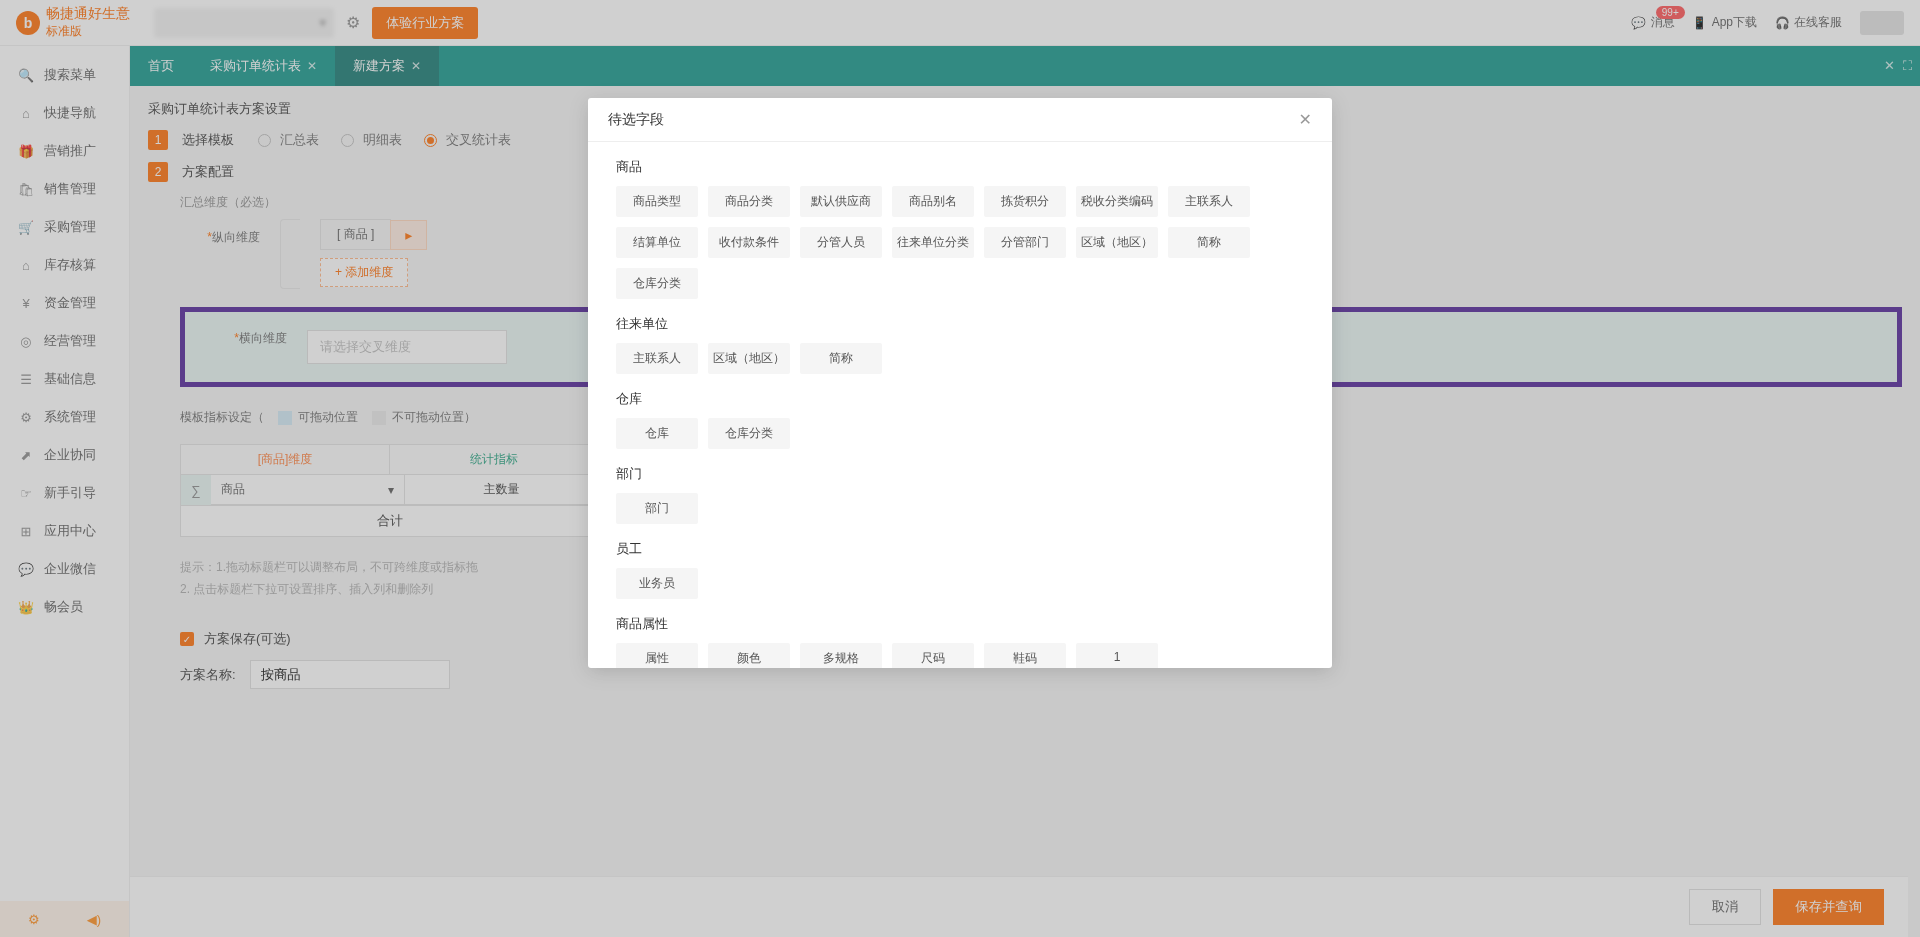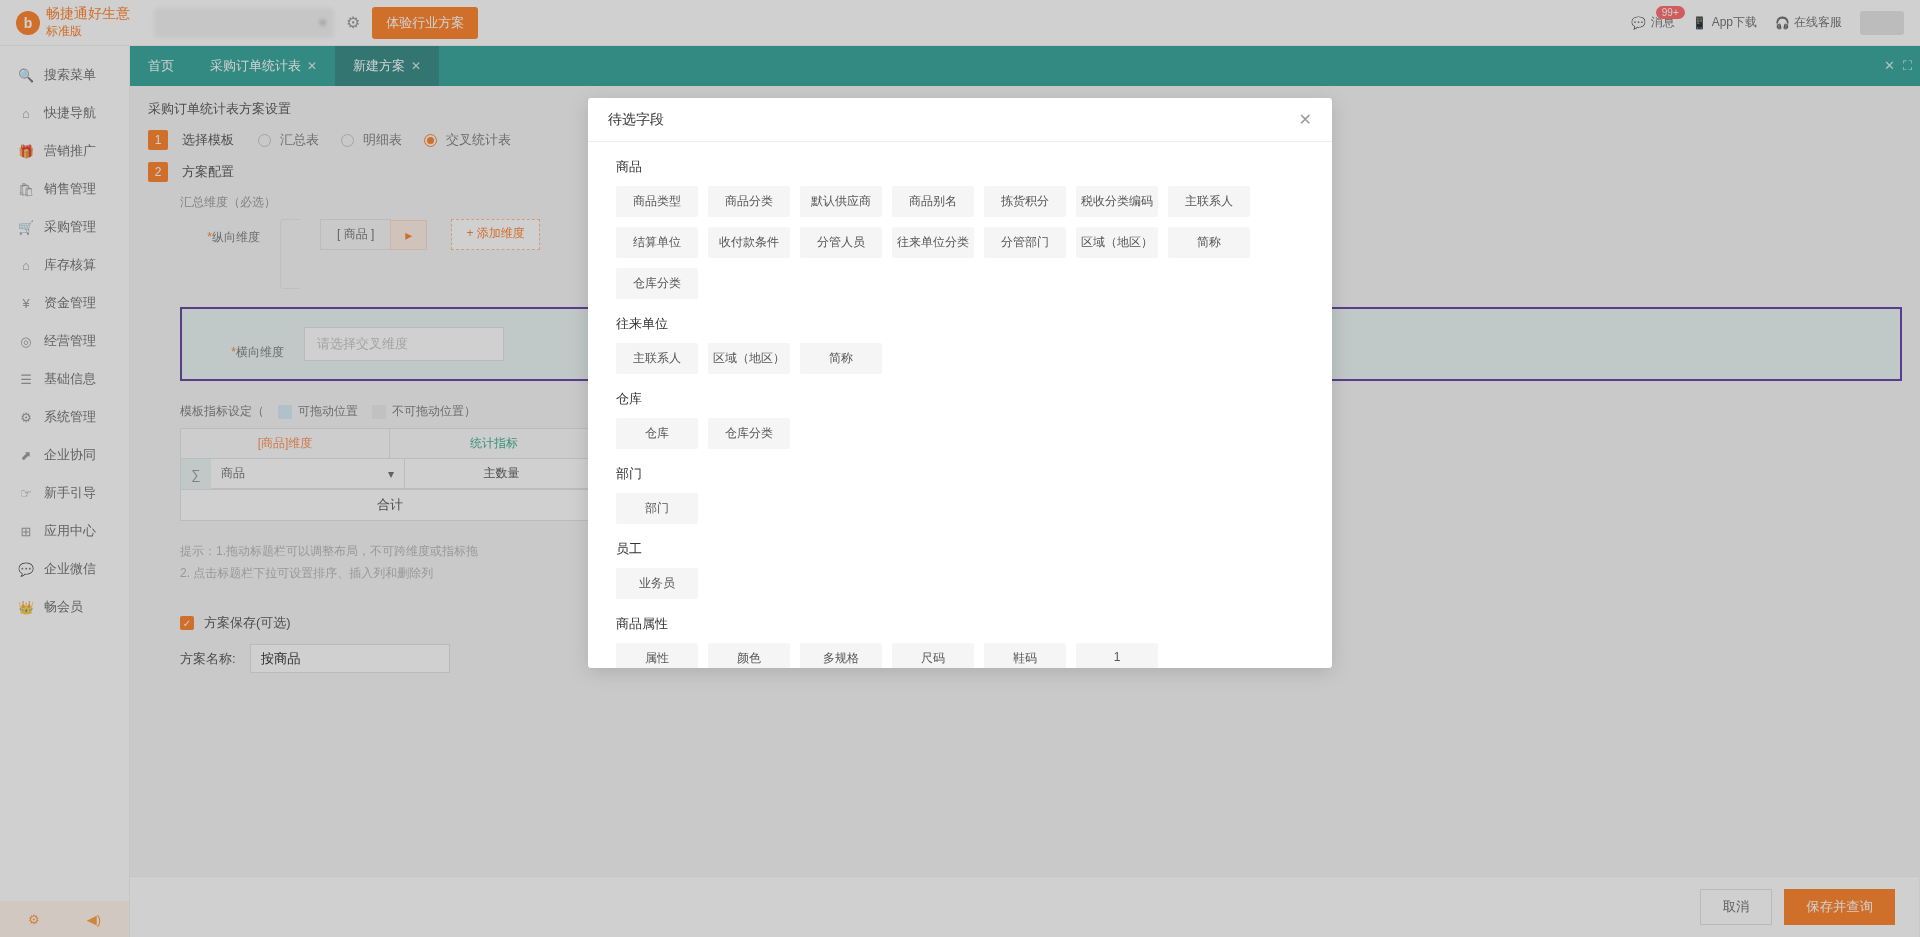--- a/index.html
+++ b/index.html
@@ -44,54 +44,54 @@
 .radio-dot { width: 13px; height: 13px; border: 1px solid #bbb; border-radius: 50%; display: inline-block; position: relative; }
 .radio.sel .radio-dot { border-color: #ff6a00; }
 .radio.sel .radio-dot::after { content: ""; width: 7px; height: 7px; background: #ff6a00; border-radius: 50%; position: absolute; top: 2px; left: 2px; }
 
 .config-area { padding-left: 32px; }
 .dim-label { color: #888; font-size: 12px; margin-bottom: 8px; }
 .dim-row { display: flex; align-items: flex-start; gap: 20px; margin-top: 4px; }
 .dim-side { width: 80px; text-align: right; color: #666; padding-top: 10px; font-size: 12px; }
 .dim-side .star { color: #ff6a00; }
 .dim-bracket { border: 1px solid #e5e5e5; border-right: none; width: 20px; height: 70px; border-top-left-radius: 4px; border-bottom-left-radius: 4px; }
-.dim-tags { display: flex; flex-direction: row; gap: 24px; }
+.dim-tags { display: flex; flex-direction: column; gap: 8px; }
 .tag-product { display: flex; align-items: center; }
 .tag-left { background: #f5f5f5; border: 1px solid #e0e0e0; padding: 6px 16px; font-size: 12px; color: #555; }
 .tag-right { background: #ffece0; border: 1px solid #ffd4b8; padding: 6px 14px; font-size: 14px; color: #ff6a00; margin-left: -1px; }
 .add-dim { border: 1px dashed #ffb380; color: #ff6a00; padding: 5px 14px; font-size: 12px; background: #fff; width: fit-content; }
 
-.cross-block { background: #e6f4f2; border: 2px solid #4c1d95; padding: 18px 22px; margin-top: 18px; display: flex; align-items: flex-end; gap: 20px; }
+.cross-block { background: #e6f4f2; border: 5px solid #4c1d95; padding: 18px 22px; margin-top: 18px; display: flex; align-items: flex-start; gap: 20px; }
 .cross-input { background: #fff; border: 1px solid #ddd; padding: 7px 12px; color: #bbb; min-width: 200px; }
 
 .indicator-row { display: flex; align-items: center; gap: 14px; margin-top: 22px; color: #666; font-size: 12px; }
 .legend { display: flex; align-items: center; gap: 6px; }
 .legend-box { width: 14px; height: 14px; }
 .legend-blue { background: #cfe8f5; }
 .legend-gray { background: #e8e8e8; }
 
-.grid-preview { margin-top: 8px; border: 1px solid #e0e0e0; width: 420px; background: #fff; }
+.grid-preview { margin-top: 18px; border: 1px solid #e0e0e0; width: 420px; background: #fff; }
 .gp-header { display: flex; }
 .gp-cell { border-right: 1px solid #e0e0e0; border-bottom: 1px solid #e0e0e0; padding: 6px 10px; font-size: 12px; flex: 1; text-align: center; }
 .gp-h1 { color: #ff7a33; background: #fafafa; }
 .gp-h2 { color: #1a9e7a; background: #fafafa; }
 .gp-row2 { display: flex; }
 .gp-sigma { width: 30px; background: #e6f4f2; display: flex; align-items: center; justify-content: center; color: #888; }
 .gp-select { flex: 1; display: flex; align-items: center; justify-content: space-between; padding: 0 10px; color: #555; }
 .gp-foot { padding: 6px 10px; text-align: center; border-top: 1px solid #e0e0e0; }
 
 .tips { margin-top: 20px; color: #aaa; font-size: 12px; line-height: 1.8; }
 
 .save-row { margin-top: 30px; display: flex; align-items: center; gap: 10px; }
 .chk { width: 14px; height: 14px; background: #ff6a00; display: inline-flex; align-items: center; justify-content: center; color: #fff; font-size: 10px; border-radius: 2px; }
 .name-input { margin-top: 12px; display: flex; align-items: center; gap: 14px; }
 .name-input input { border: 1px solid #ddd; padding: 6px 10px; width: 200px; }
 
 
-.footer-btns { position: absolute; bottom: 0; right: 1px; left: 0; background: #fff; border-top: 1px solid #eee; padding: 12px 24px; display: flex; justify-content: flex-end; gap: 12px; }
+.footer-btns { position: absolute; bottom: 0; right: 12px; left: 0; background: #fff; border-top: 1px solid #eee; padding: 12px 24px; display: flex; justify-content: flex-end; gap: 12px; }
 .btn-plain { background: #fff; border: 1px solid #ddd; padding: 8px 22px; color: #555; }
 .btn-primary { background: #ff6a00; color: #fff; border: none; padding: 8px 22px; }
 
 
 .overlay { position: fixed; inset: 0; background: rgba(120,120,120,0.35); display: flex; align-items: flex-start; justify-content: center; padding-top: 98px; }
 .modal { width: 744px; background: #fff; border-radius: 3px; box-shadow: 0 4px 20px rgba(0,0,0,0.15); max-height: 570px; display: flex; flex-direction: column; }
 .modal-head { padding: 12px 20px; border-bottom: 1px solid #eee; display: flex; align-items: center; justify-content: space-between; font-size: 14px; color: #333; }
 .modal-close { color: #999; font-size: 16px; cursor: pointer; }
 .modal-body { padding: 16px 28px 20px; overflow: auto; }
 .field-group { margin-bottom: 16px; }

